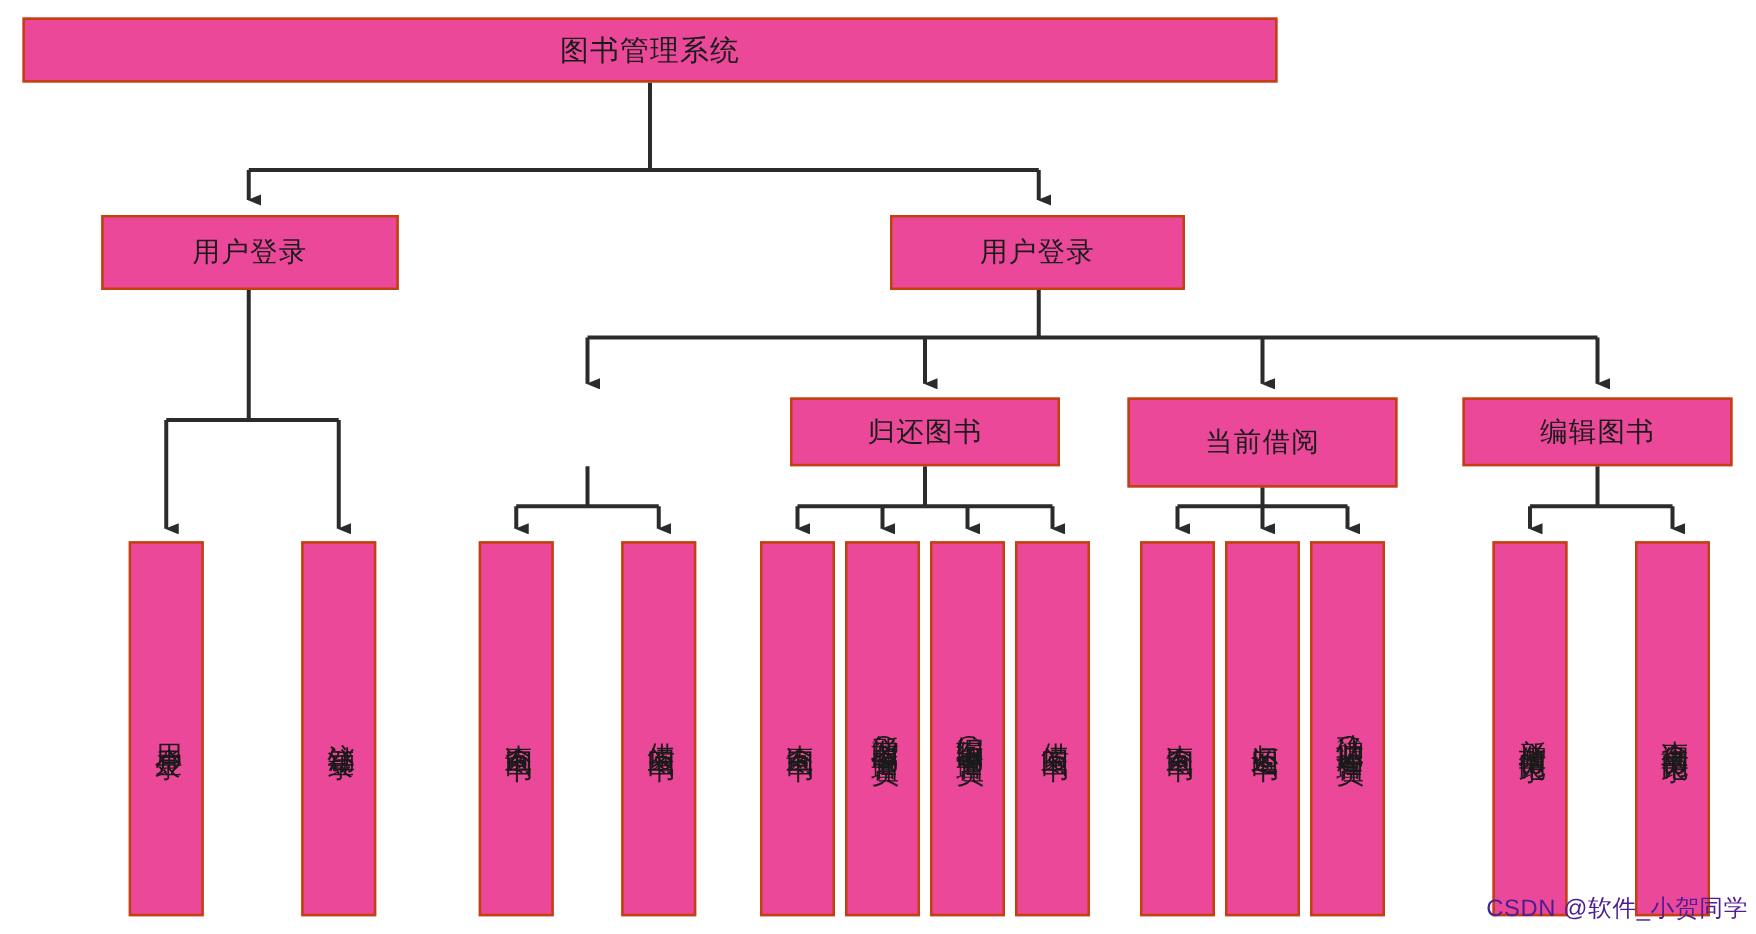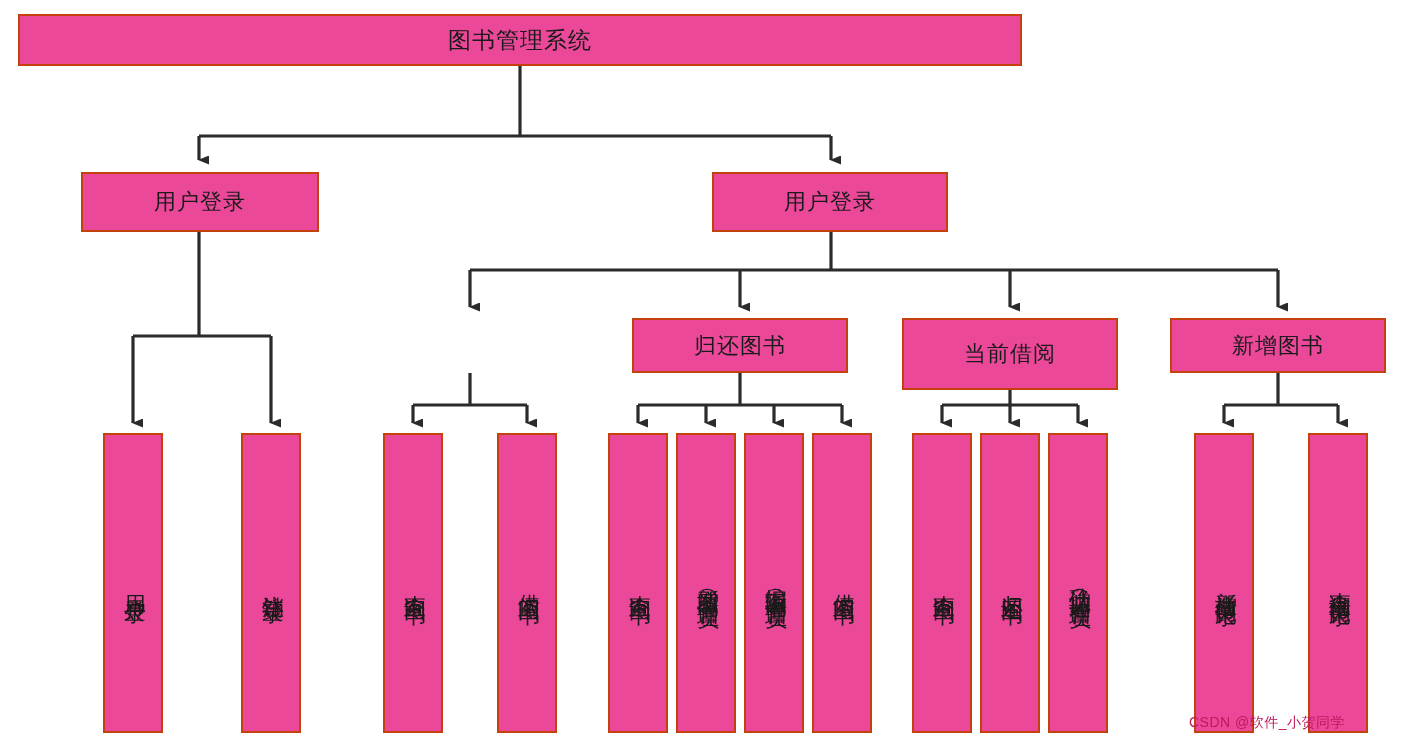--- a/index.html
+++ b/index.html
@@ -54,22 +54,22 @@
     justify-content: center;
     padding: 4px 0;
   }
   .node-v > span {
     writing-mode: vertical-rl;
     text-orientation: upright;
     display: block;
   }
   .watermark {
     position: absolute;
-    font-size: 14px;
-    color: #be185d;
+    font-size: 19px;
+    color: #4c1d95;
     white-space: nowrap;
     letter-spacing: 0.5px;
     pointer-events: none;
   }
 </style>
 </head>
 <body>
 
 <div id="canvas">
 
@@ -139,21 +139,21 @@
 
   <div class="node node-h" style="left:632px; top:318px; width:216px; height:55px;">
     <span>归还图书</span>
   </div>
 
   <div class="node node-h" style="left:902px; top:318px; width:216px; height:72px;">
     <span>当前借阅</span>
   </div>
 
   <div class="node node-h" style="left:1170px; top:318px; width:216px; height:55px;">
-    <span>新增图书</span>
+    <span>编辑图书</span>
   </div>
 
   <div class="node node-v" style="left:103px; top:433px; width:60px; height:300px;">
     <span>用户登录</span>
   </div>
 
   <div class="node node-v" style="left:241px; top:433px; width:60px; height:300px;">
     <span>注销登录</span>
   </div>
 

